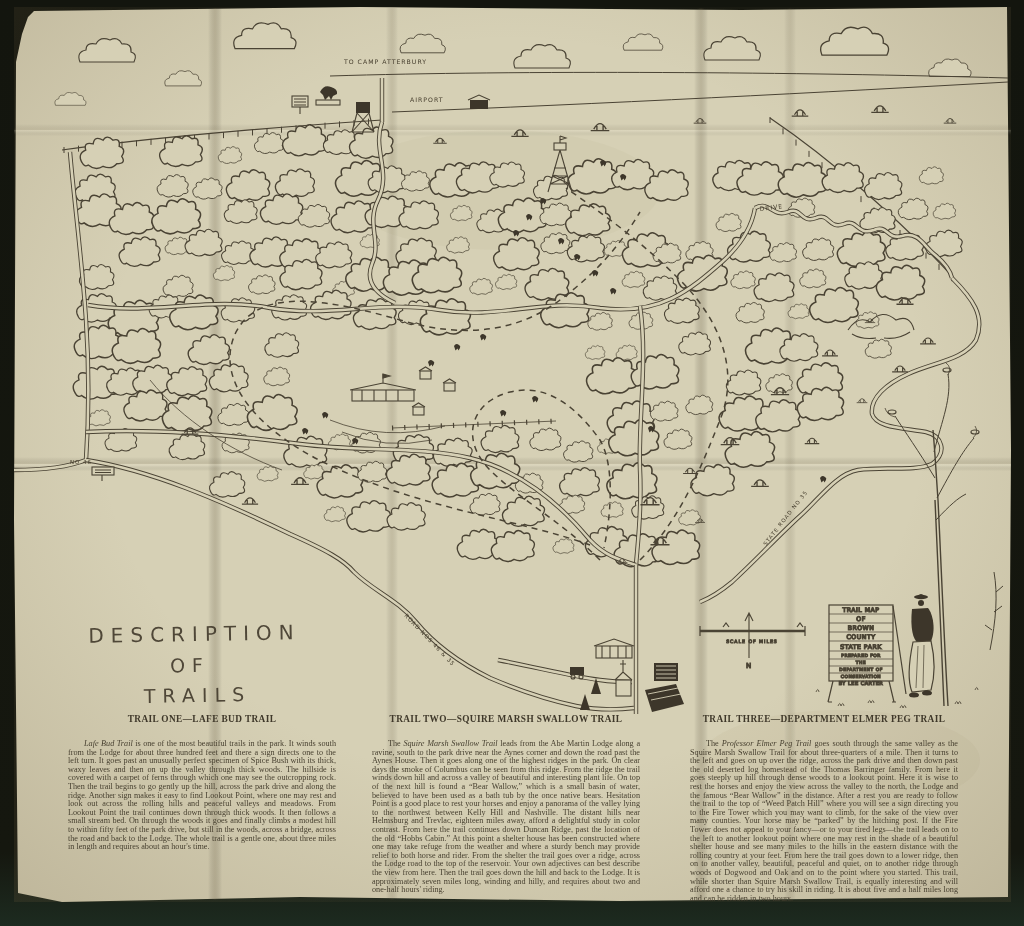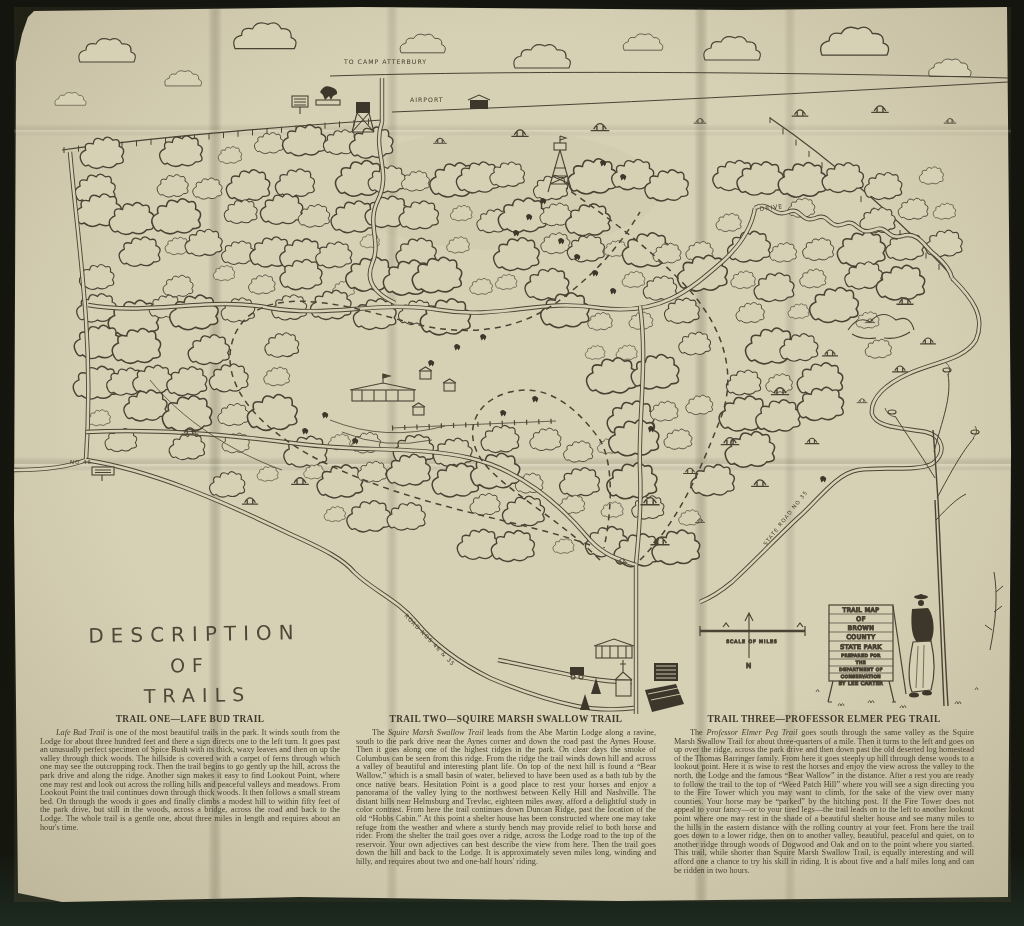--- a/index.html
+++ b/index.html
@@ -7,23 +7,23 @@
   svg{position:absolute;left:0;top:0;}
   
   .ink{stroke:#4a4334;fill:none;}
   .thin{stroke-width:1;}
   .lbl{font-family:"DejaVu Sans",sans-serif;fill:#443c2c;letter-spacing:1px;}
   .sgntxt{font-family:"DejaVu Sans",sans-serif;fill:#3f382a;text-anchor:middle;letter-spacing:0.5px;}
   .handttl{font-family:"DejaVu Sans",sans-serif;fill:#41392b;text-anchor:middle;letter-spacing:7px;opacity:.9;}
   
   .col{position:absolute;top:714px;width:300px;color:#463f2f;text-align:justify;font-size:8.2px;line-height:8.6px;}
   .col h4{margin:0 0 5px 0;text-align:center;font-size:9.3px;line-height:10px;font-weight:bold;letter-spacing:.4px;color:#3f382a;}
-  .col p{margin:0;text-indent:16px;}
+  .col p{margin:16px;text-indent:16px;}
   .col .it{font-style:italic;}
-  #col1{left:40px;} #col2{left:356px;} #col3{left:674px;}
+  #col1{left:52px;} #col2{left:356px;} #col3{left:674px;}
 </style>
 </head>
 <body>
 
 <div class="stage">
 
 <svg width="1024" height="926" viewBox="0 0 1024 926">
   <defs>
     <symbol id="blob" overflow="visible">
       <path d="M-17,6 Q-21,-1 -14,-4 Q-16,-11 -8,-9 Q-7,-16 0,-12 Q3,-17 8,-12 Q14,-14 13,-7 Q19,-5 15,1 Q19,7 11,7 Q7,12 0,9 Q-6,13 -12,8 Q-15,10 -17,6 Z" fill="#d6d0b5" stroke="#4a4334" stroke-width="1.1"></path>
@@ -514,17 +514,17 @@
 
 <div class="col" id="col1">
   <h4>TRAIL ONE—LAFE BUD TRAIL</h4>
   <p><span></span><span class="it">Lafe Bud Trail</span><span> is one of the most beautiful trails in the park.  It winds south from the Lodge for about three hundred feet and there a sign directs one to the left turn.  It goes past an unusually perfect specimen of Spice Bush with its thick, waxy leaves and then on up the valley through thick woods.  The hillside is covered with a carpet of ferns through which one may see the outcropping rock.  Then the trail begins to go gently up the hill, across the park drive and along the ridge.  Another sign makes it easy to find Lookout Point, where one may rest and look out across the rolling hills and peaceful valleys and meadows.  From Lookout Point the trail continues down through thick woods.  It then follows a small stream bed.  On through the woods it goes and finally climbs a modest hill to within fifty feet of the park drive, but still in the woods, across a bridge, across the road and back to the Lodge.  The whole trail is a gentle one, about three miles in length and requires about an hour's time.</span></p>
 </div>
 <div class="col" id="col2">
   <h4>TRAIL TWO—SQUIRE MARSH SWALLOW TRAIL</h4>
   <p><span>The </span><span class="it">Squire Marsh Swallow Trail</span><span> leads from the Abe Martin Lodge along a ravine, south to the park drive near the Aynes corner and down the road past the Aynes House.  Then it goes along one of the highest ridges in the park.  On clear days the smoke of Columbus can be seen from this ridge.  From the ridge the trail winds down hill and across a valley of beautiful and interesting plant life.  On top of the next hill is found a “Bear Wallow,” which is a small basin of water, believed to have been used as a bath tub by the once native bears.  Hesitation Point is a good place to rest your horses and enjoy a panorama of the valley lying to the northwest between Kelly Hill and Nashville.  The distant hills near Helmsburg and Trevlac, eighteen miles away, afford a delightful study in color contrast.  From here the trail continues down Duncan Ridge, past the location of the old “Hobbs Cabin.”  At this point a shelter house has been constructed where one may take refuge from the weather and where a sturdy bench may provide relief to both horse and rider.  From the shelter the trail goes over a ridge, across the Lodge road to the top of the reservoir.  Your own adjectives can best describe the view from here.  Then the trail goes down the hill and back to the Lodge.  It is approximately seven miles long, winding and hilly, and requires about two and one-half hours' riding.</span></p>
 </div>
 <div class="col" id="col3">
-  <h4>TRAIL THREE—PROFESSOR ELMER PEG TRAIL</h4>
+  <h4>TRAIL THREE—DEPARTMENT ELMER PEG TRAIL</h4>
   <p><span>The </span><span class="it">Professor Elmer Peg Trail</span><span> goes south through the same valley as the Squire Marsh Swallow Trail for about three-quarters of a mile.  Then it turns to the left and goes on up over the ridge, across the park drive and then down past the old deserted log homestead of the Thomas Barringer family.  From here it goes steeply up hill through dense woods to a lookout point.  Here it is wise to rest the horses and enjoy the view across the valley to the north, the Lodge and the famous “Bear Wallow” in the distance.  After a rest you are ready to follow the trail to the top of “Weed Patch Hill” where you will see a sign directing you to the Fire Tower which you may want to climb, for the sake of the view over many counties.  Your horse may be “parked” by the hitching post.  If the Fire Tower does not appeal to your fancy—or to your tired legs—the trail leads on to the left to another lookout point where one may rest in the shade of a beautiful shelter house and see many miles to the hills in the eastern distance with the rolling country at your feet.  From here the trail goes down to a lower ridge, then on to another valley, beautiful, peaceful and quiet, on to another ridge through woods of Dogwood and Oak and on to the point where you started.  This trail, while shorter than Squire Marsh Swallow Trail, is equally interesting and will afford one a chance to try his skill in riding.  It is about five and a half miles long and can be ridden in two hours.</span></p>
 </div>
 
 </div>
 
 </body></html>

